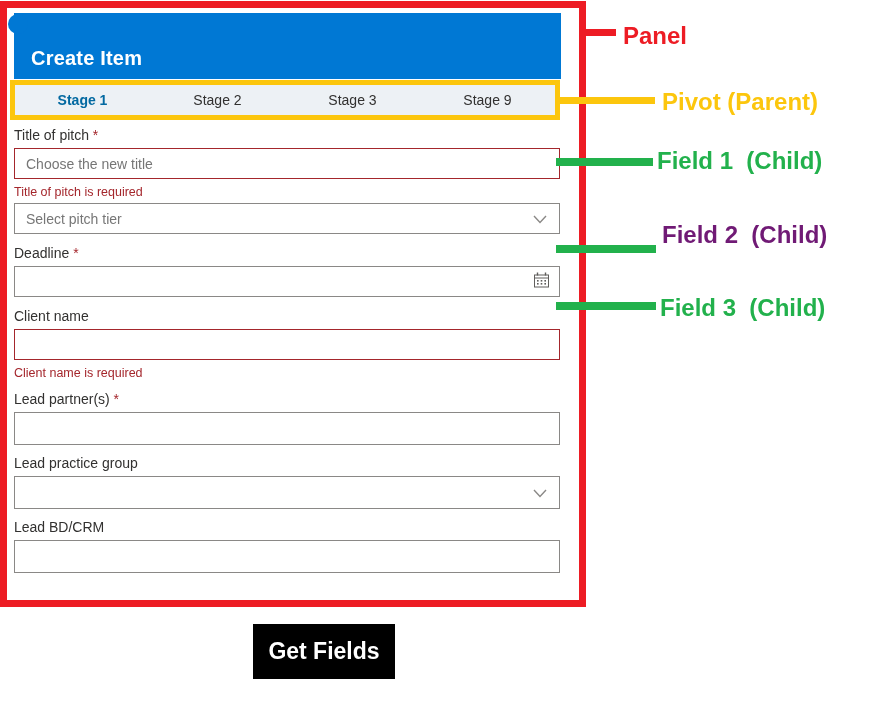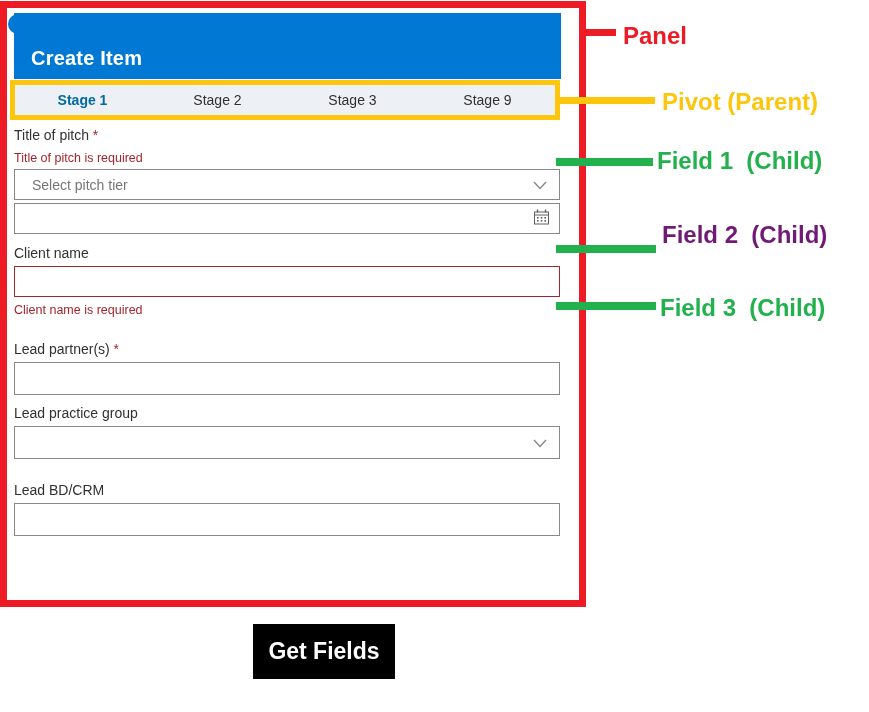--- a/index.html
+++ b/index.html
@@ -30,33 +30,33 @@
     position:absolute;left:10px;top:80px;width:550px;height:40px;
     border:5px solid #FCC60D;box-sizing:border-box;background:#EDF1F5;z-index:1;
   }
   .pivot{display:flex;height:100%;align-items:center;}
   .pivot-tab{flex:1;text-align:center;font-size:14px;color:#323130;cursor:pointer;}
   .pivot-tab.selected{font-weight:700;color:#0369a1;}
   
   .form{position:absolute;left:14px;top:122px;width:546px;z-index:1;}
   .f-label{font-size:14px;color:#323130;height:19px;line-height:19px;}
   .req{color:#a4262c;}
-  .mt4{margin-top:4px;}.mt7{margin-top:22px;}.mt9{margin-top:9px;}.mt10{margin-top:10px;}
+  .mt4{margin-top:4px;}.mt7{margin-top:9px;}.mt9{margin-top:9px;}.mt10{margin-top:10px;}
   .inp{
     display:block;width:100%;box-sizing:border-box;height:31px;margin-top:3px;
     border:1px solid #8a8886;background:#fff;padding:0 11px;font-size:14px;
     color:#323130;font-family:inherit;outline:none;
   }
   .inp::placeholder{color:#767676;opacity:1;}
   .inp.tall{height:33px;}
   .inp.err{border:1.5px solid #a4262c;}
   .combo{
     position:relative;display:flex;align-items:center;box-sizing:border-box;
     width:100%;height:31px;margin-top:3px;border:1px solid #8a8886;background:#fff;
-    padding:0 32px 0 17px;font-size:14px;color:#767676;cursor:pointer;
+    padding:0 32px 0 11px;font-size:14px;color:#767676;cursor:pointer;
   }
   .combo.tall{height:33px;}
   .chev{position:absolute;right:12px;top:50%;transform:translateY(-50%);}
   .datebox{
     position:relative;box-sizing:border-box;width:100%;height:31px;margin-top:3px;
     border:1px solid #8a8886;background:#fff;
   }
   .cal{position:absolute;right:9px;top:50%;transform:translateY(-50%);cursor:pointer;}
   .error-text{color:#a4262c;font-size:12.5px;height:15px;line-height:15px;margin-top:6px;}
   
@@ -96,31 +96,33 @@
       <div class="pivot-tab selected">Stage 1</div>
       <div class="pivot-tab">Stage 2</div>
       <div class="pivot-tab">Stage 3</div>
       <div class="pivot-tab">Stage 9</div>
     </div>
   </div>
 
   <div class="form">
 
     <div class="f-label mt4"><span>Title of pitch</span><span class="req"> *</span></div>
+    <input class="inp err" type="text" placeholder="Choose the new title" style="">
     <div class="error-text">Title of pitch is required</div>
 
     <div class="combo">
       <span>Select pitch tier</span>
       <span class="chev">
         <svg width="14" height="9" viewBox="0 0 14 9">
             <path d="M1 1 L7 7.4 L13 1" fill="none" stroke="#8a8886" stroke-width="1.4"></path>
           </svg>
       </span>
     </div>
 
+    <div class="f-label mt10"><span>Deadline</span><span class="req"> *</span></div>
     <div class="datebox">
       <span class="cal">
         <svg width="17" height="17" viewBox="0 0 17 17">
           <rect x="1.5" y="3.5" width="14" height="12" fill="none" stroke="#605e5c" stroke-width="1"></rect>
           <line x1="1.5" y1="6.5" x2="15.5" y2="6.5" stroke="#605e5c" stroke-width="1"></line>
           <line x1="4.5" y1="1" x2="4.5" y2="4" stroke="#605e5c" stroke-width="1.4"></line>
           <line x1="12.5" y1="1" x2="12.5" y2="4" stroke="#605e5c" stroke-width="1.4"></line>
           <g fill="#605e5c">
             <rect x="4" y="8.5" width="1.6" height="1.6"></rect>
               <rect x="7.7" y="8.5" width="1.6" height="1.6"></rect>

